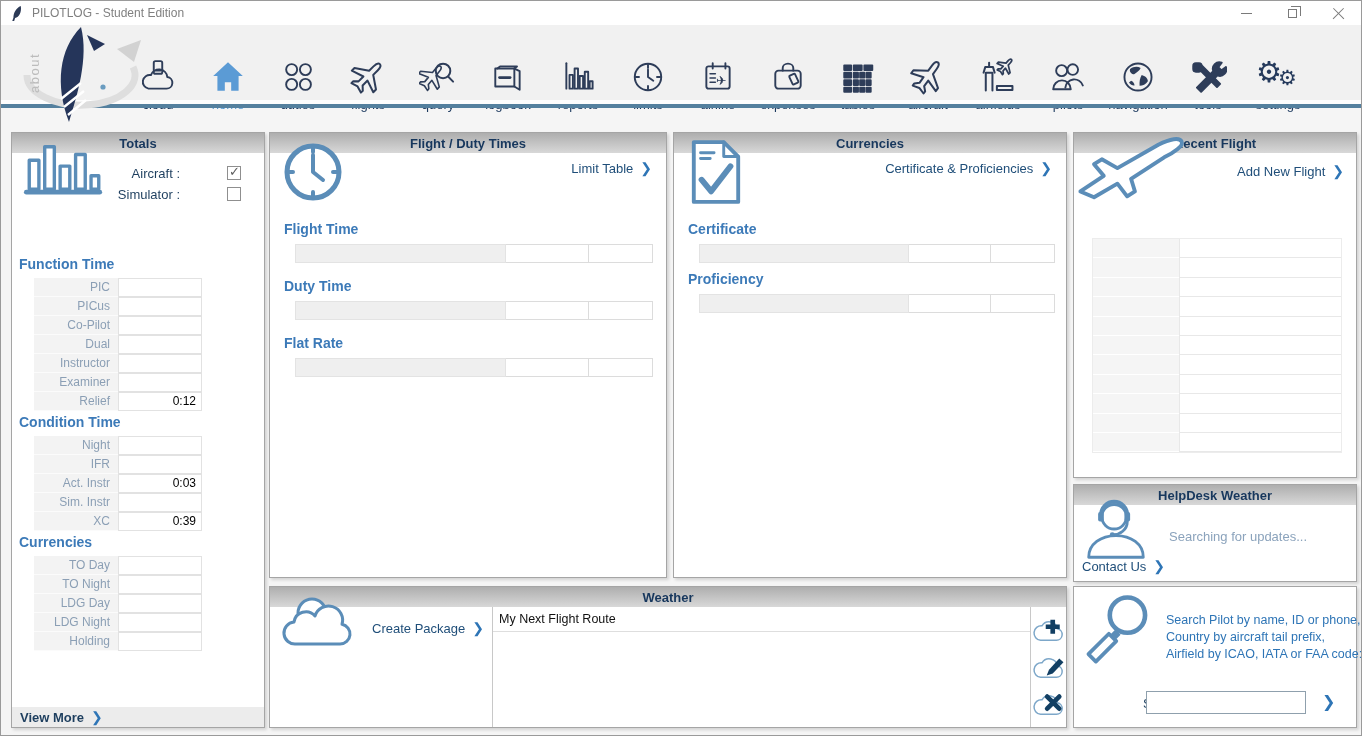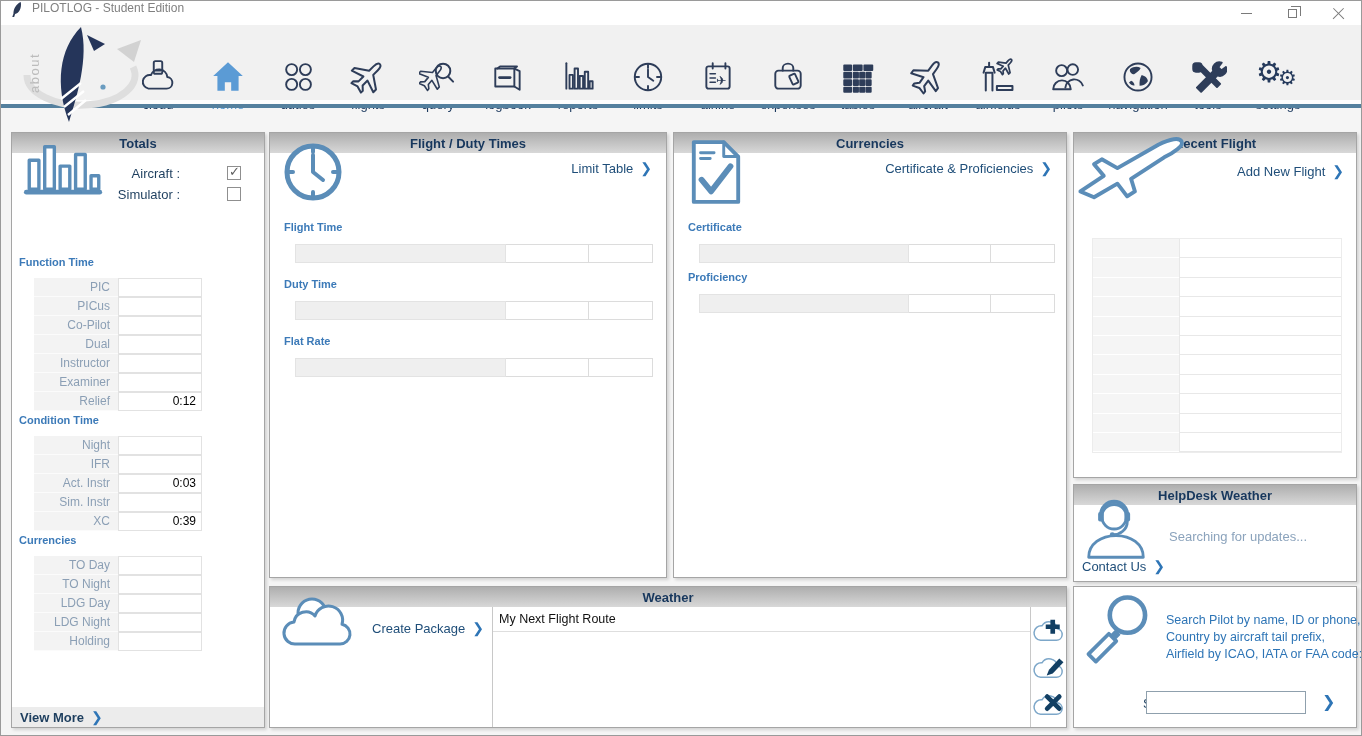--- a/index.html
+++ b/index.html
@@ -1,21 +1,21 @@
 <!DOCTYPE html>
 <html><head>
 <meta charset="utf-8">
 <style>
   * { margin:0; padding:0; box-sizing:border-box; }
   html,body { width:1362px; height:736px; }
   body { font-family:"Liberation Sans","DejaVu Sans",sans-serif; background:#e8e8e8; }
   .window { position:relative; width:1362px; height:736px; background:#f5f5f5; border:1px solid #9a9a9a; overflow:hidden; }
 
   
-  .titlebar { position:absolute; left:0; top:0; width:100%; height:24px; background:#ffffff; display:flex; align-items:flex-start; }
+  .titlebar { position:absolute; left:0; top:0; width:100%; height:24px; background:#ffffff; display:flex; align-items:center; }
   .titlebar .quill { margin-left:9px; width:14px; height:17px; }
   .titlebar .apptitle { margin-left:8px; font-size:12px; color:#808080; }
   .winbtns { position:absolute; right:0; top:0; display:flex; }
   .wbtn { width:46px; height:24px; display:flex; align-items:center; justify-content:center; cursor:default; }
   .ic-min { width:11px; height:0; border-top:1px solid #7a7a7a; }
   .ic-restore { position:relative; width:9px; height:9px; border:1px solid #7a7a7a; background:#fff; }
   .ic-restore::before { content:""; position:absolute; left:2px; top:-4px; width:9px; height:9px; border:1px solid #7a7a7a; border-left:none; border-bottom:none; }
   .ic-close { position:relative; width:13px; height:13px; }
   .ic-close::before,.ic-close::after { content:""; position:absolute; left:-1px; top:6px; width:15px; height:1.4px; background:#7a7a7a; }
   .ic-close::before { transform:rotate(45deg); } .ic-close::after { transform:rotate(-45deg); }
@@ -50,21 +50,21 @@
   #p-recent { left:1072px; top:131px; width:284px; height:346px; }
   #p-helpdesk { left:1072px; top:483px; width:284px; height:98px; }
   #p-weather { left:268px; top:585px; width:798px; height:142px; }
   #p-qsearch { left:1072px; top:585px; width:284px; height:142px; }
 
   
   .chk-row { position:absolute; left:0; height:20px; display:flex; align-items:center; }
   .chk-label { width:168px; text-align:right; font-size:13px; color:#1d3e5e; }
   .chk-box { position:relative; margin-left:47px; width:14px; height:14px; border:1px solid #8f8f8f; background:#fff; }
   .chk-box.checked::after { content:"✓"; position:absolute; left:1px; top:-3px; font-size:13px; color:#5c5c5c; font-family:"DejaVu Sans",sans-serif; }
-  .sec-head { position:absolute; left:7px; font-size:11px; font-weight:bold; color:#3c7ab8; }
+  .sec-head { position:absolute; left:7px; font-size:14px; font-weight:bold; color:#3c7ab8; }
   .kv-table { position:absolute; left:22px; width:168px; }
   .kv-row { display:flex; height:19px; }
   .kv-label { width:84px; background:#f3f3f3; color:#8b9fb5; font-size:12px; text-align:right; padding-right:8px; line-height:19px; border-bottom:1px solid #fbfbfb; }
   .kv-value { width:84px; background:#fff; border:1px solid #e2e2e2; font-size:12px; color:#000; text-align:right; padding-right:5px; line-height:17px; }
   .view-more { position:absolute; left:0; bottom:0; width:100%; height:20px; background:#ececec; display:flex; align-items:center; font-size:13px; font-weight:bold; color:#1d3e5e; padding-left:8px; cursor:pointer; }
 
   
   .pbar { position:absolute; height:19px; display:flex; }
   .seg-a { width:59%; background:#efefef; border:1px solid #e3e3e3; }
   .seg-b { width:23%; background:#fff; border:1px solid #dcdcdc; border-left:none; }

